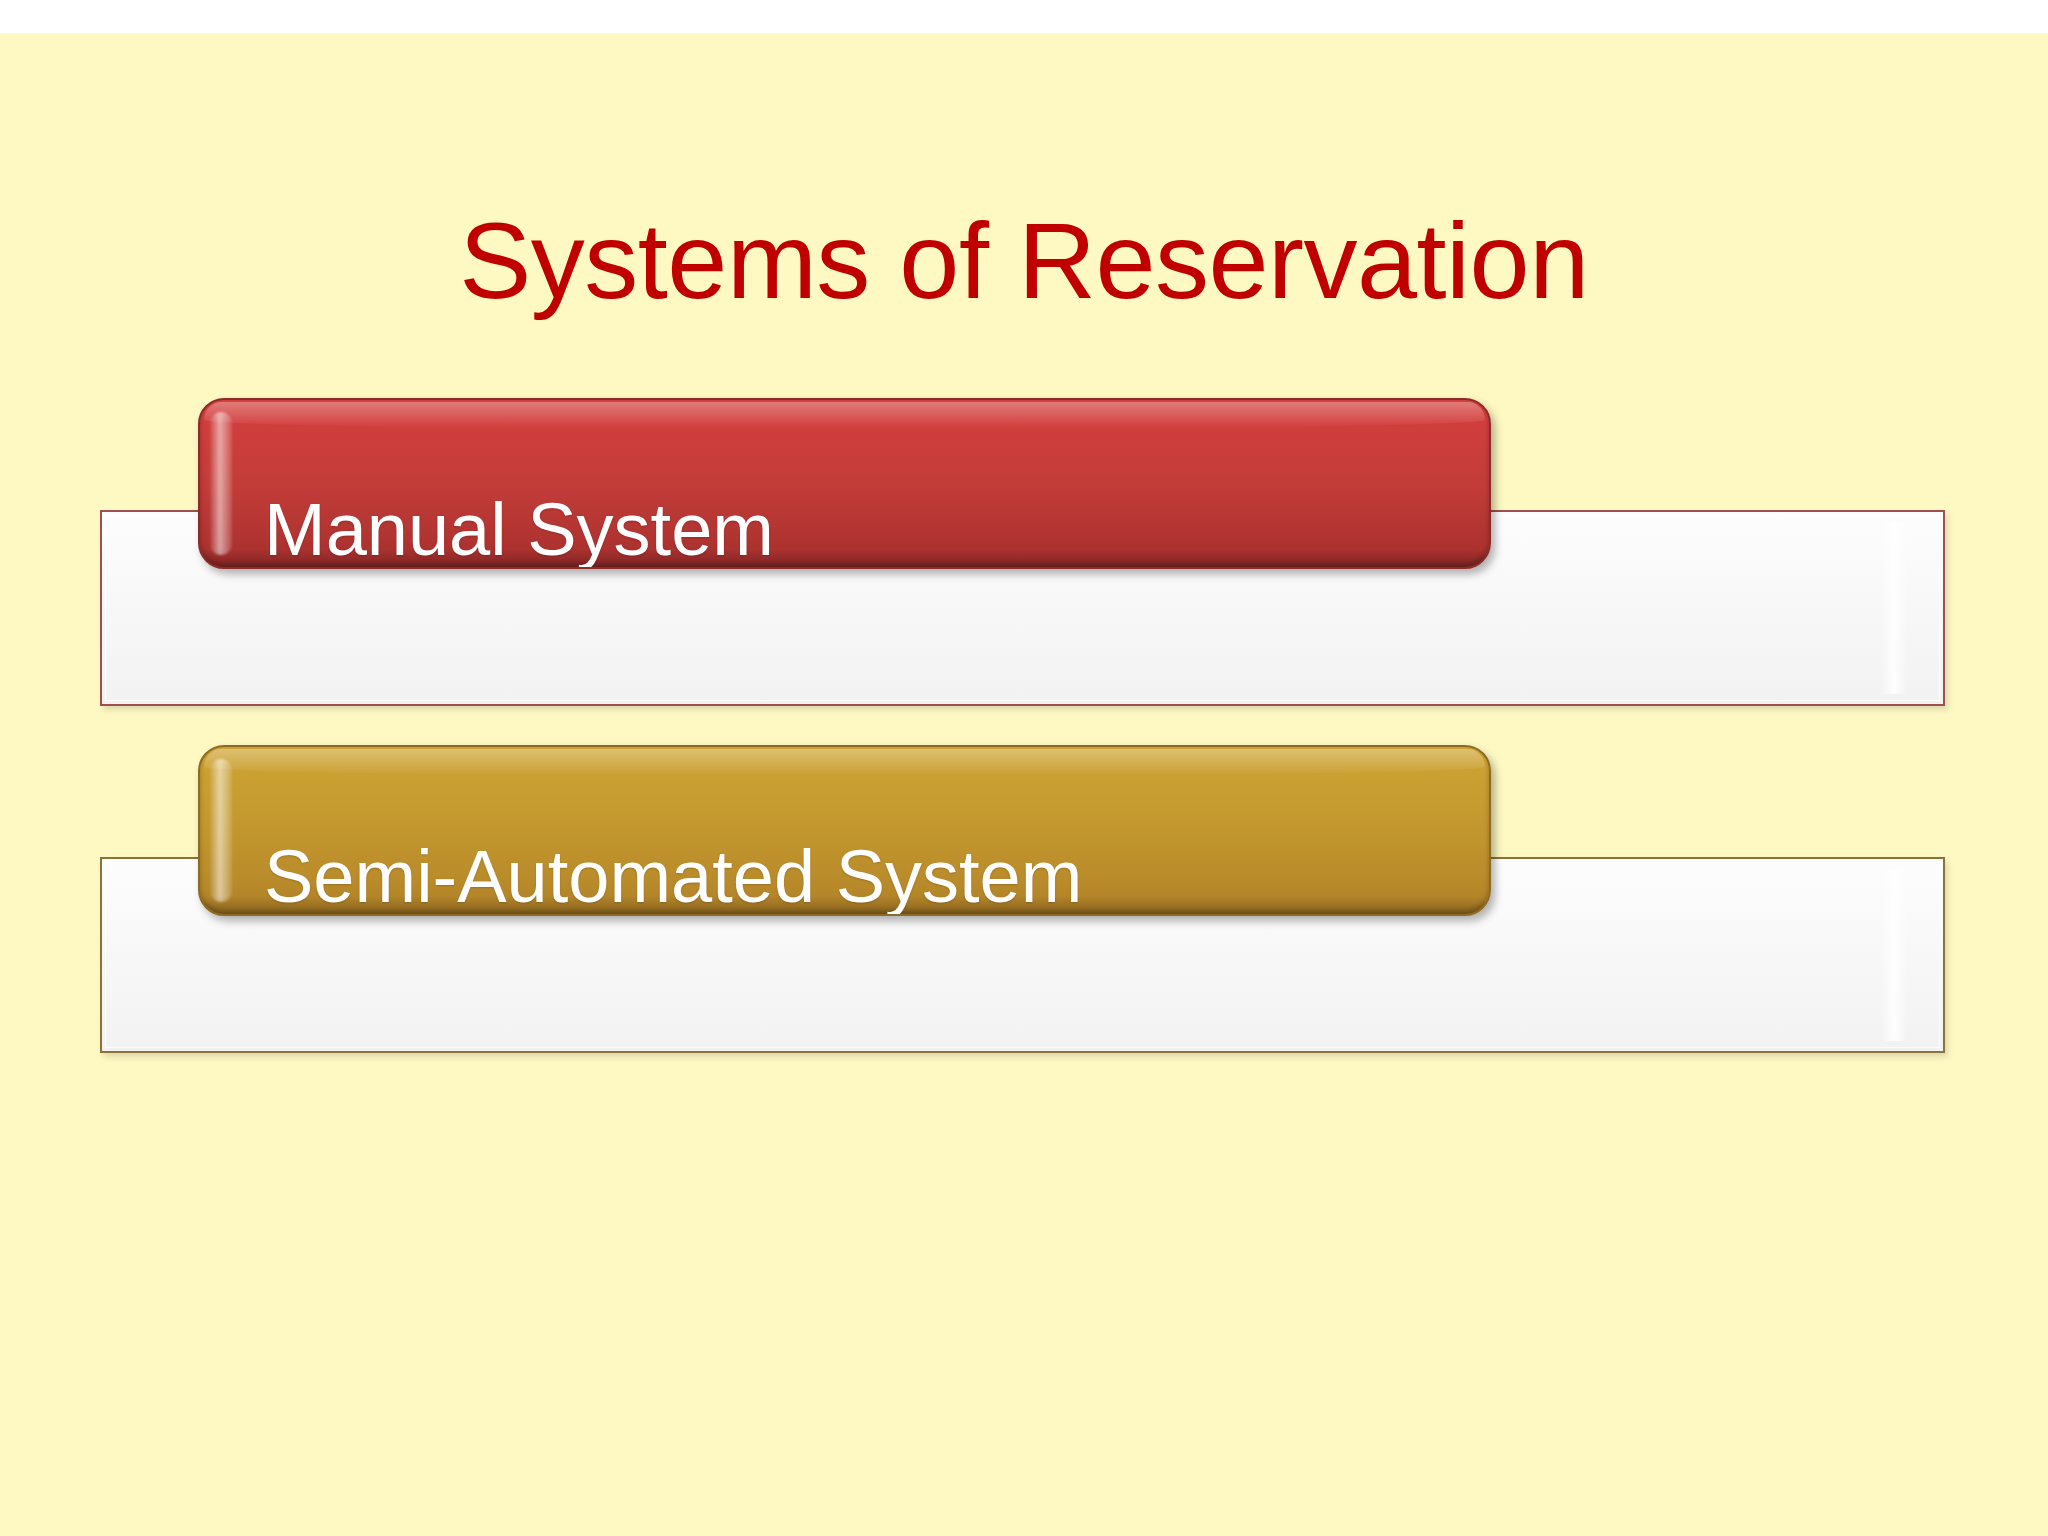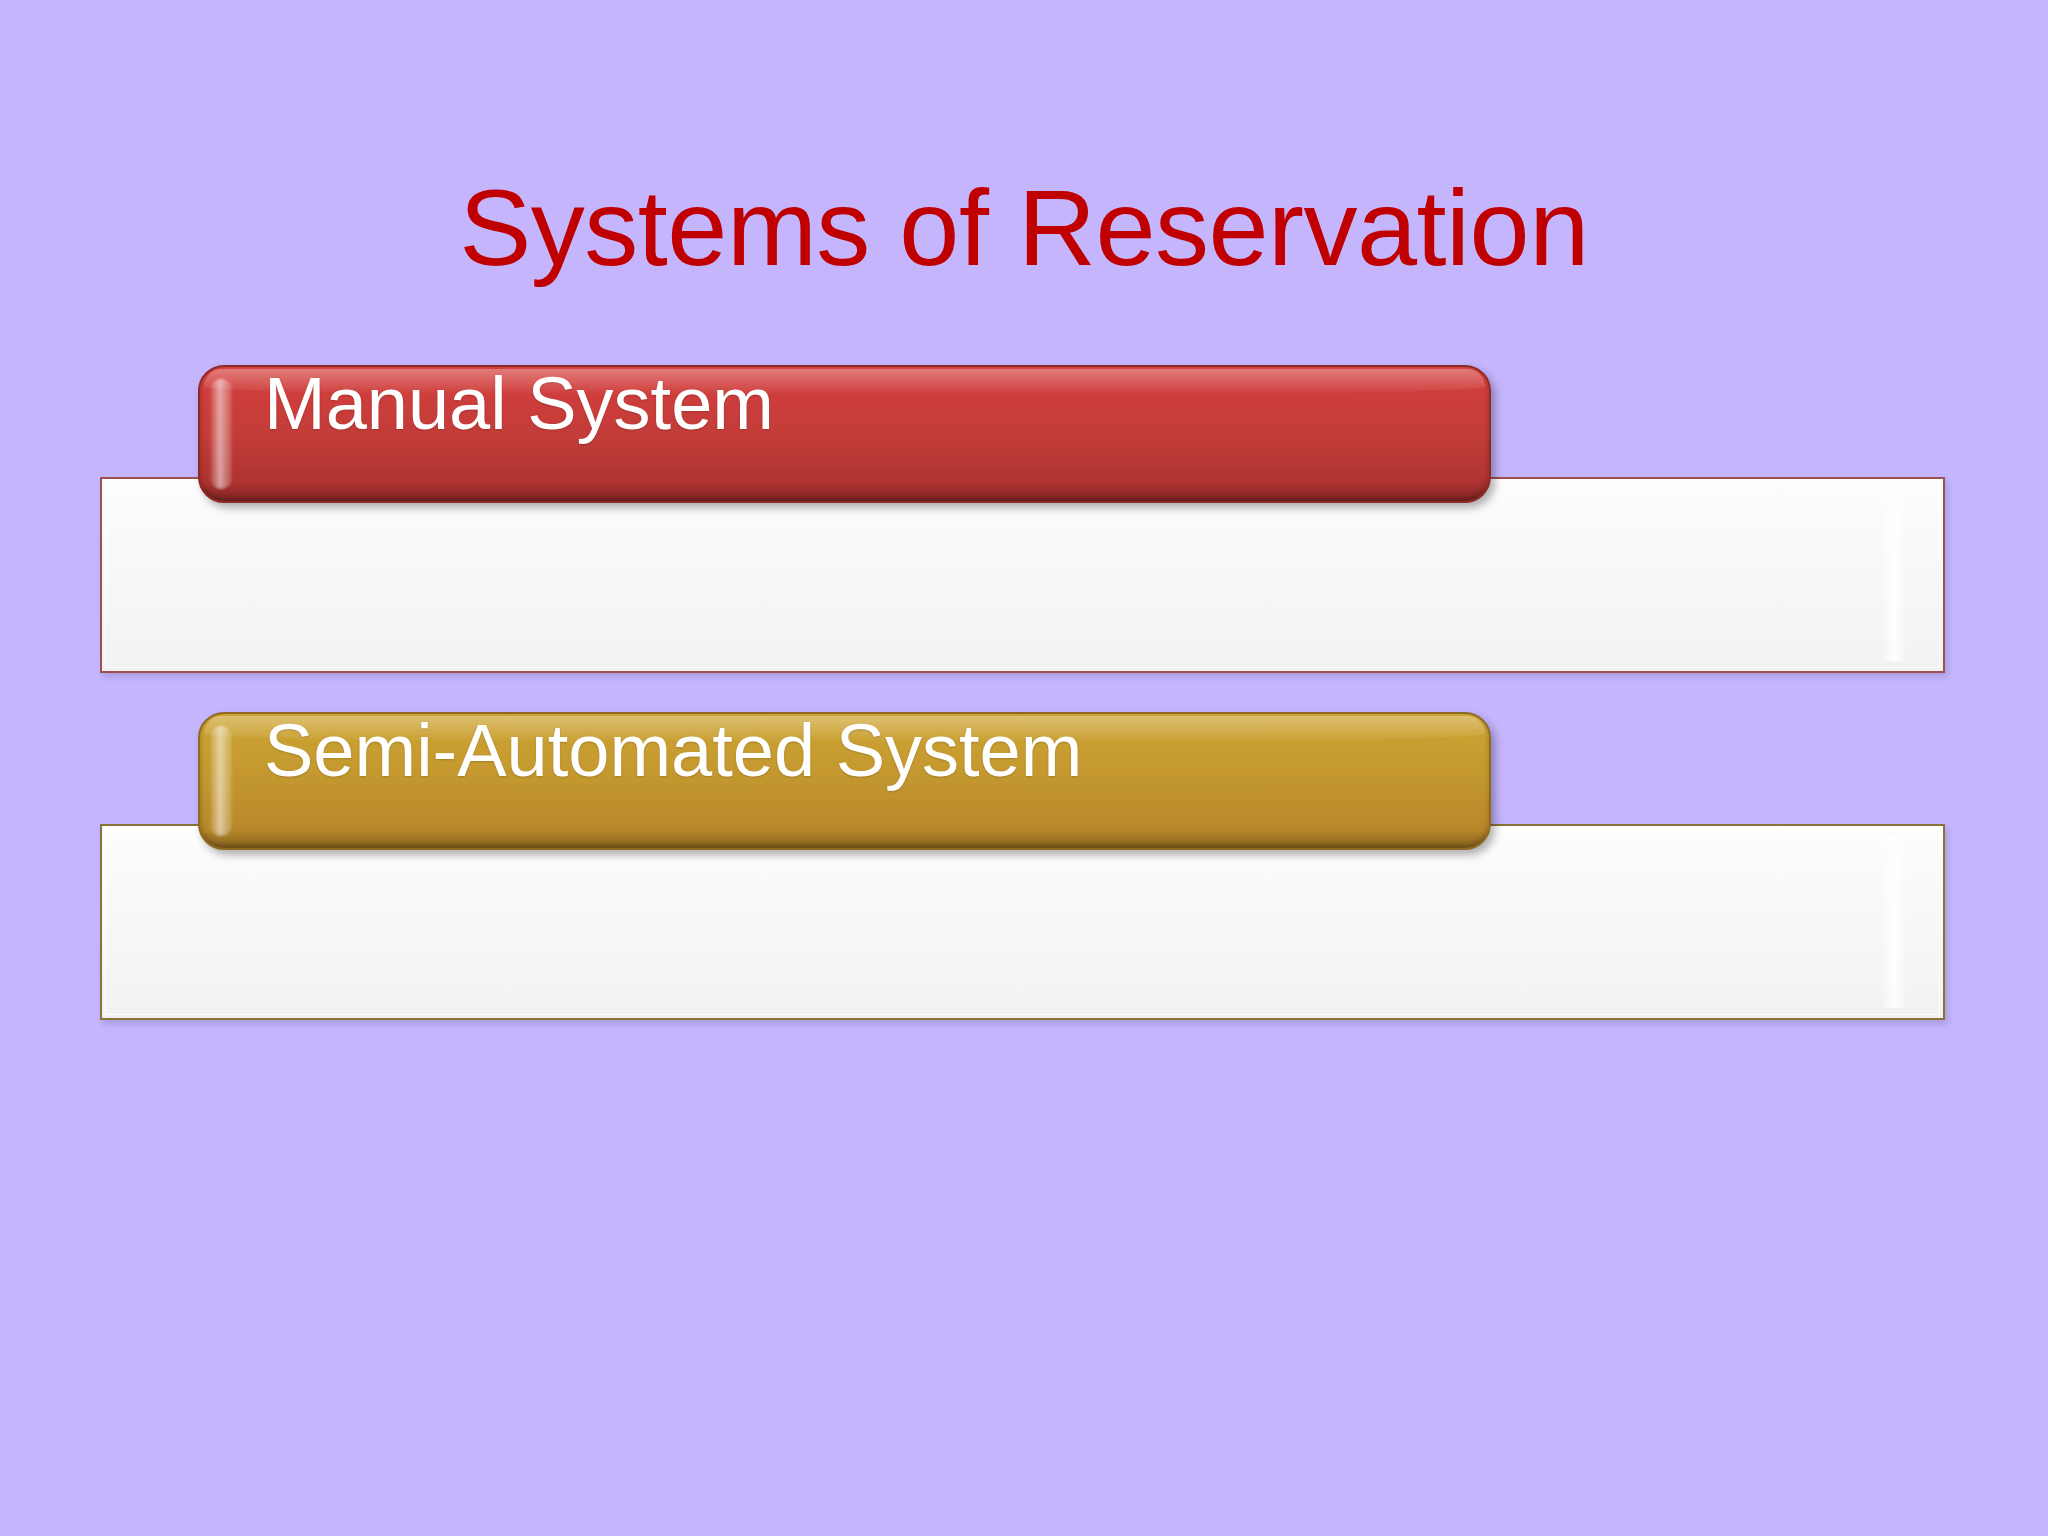--- a/index.html
+++ b/index.html
@@ -13,21 +13,22 @@
     height: 1536px;
     overflow: hidden;
     font-family: "Liberation Sans", sans-serif;
     position: relative;
   }
 
   
   .slide {
     position: absolute;
     inset: 0;
-    background: #c4b5fd;
+    background: #fef9c3;
+    margin-top: 33px;
   }
 
   
   .slide-title {
     position: absolute;
     left: 0;
     right: 0;
     top: 96px;
     text-align: center;
     font-size: 108px;
@@ -88,25 +89,25 @@
     border: 1px solid rgba(255,255,255,0.85);
     pointer-events: none;
   }
 
   
   .bar {
     position: absolute;
     left: 198px;
     top: 0;
     width: 1293px;
-    height: 138px;
+    height: 171px;
     border-radius: 26px;
     box-sizing: border-box;
     display: flex;
-    align-items: flex-start;
+    align-items: flex-end;
     box-shadow:
       4px 5px 9px rgba(0,0,0,0.30),
       inset 0 -3px 5px rgba(0,0,0,0.25);
     overflow: hidden;
   }
 
   .bar.red {
     background: linear-gradient(180deg,
         #d64240 0%,
         #cf3e3c 16%,

